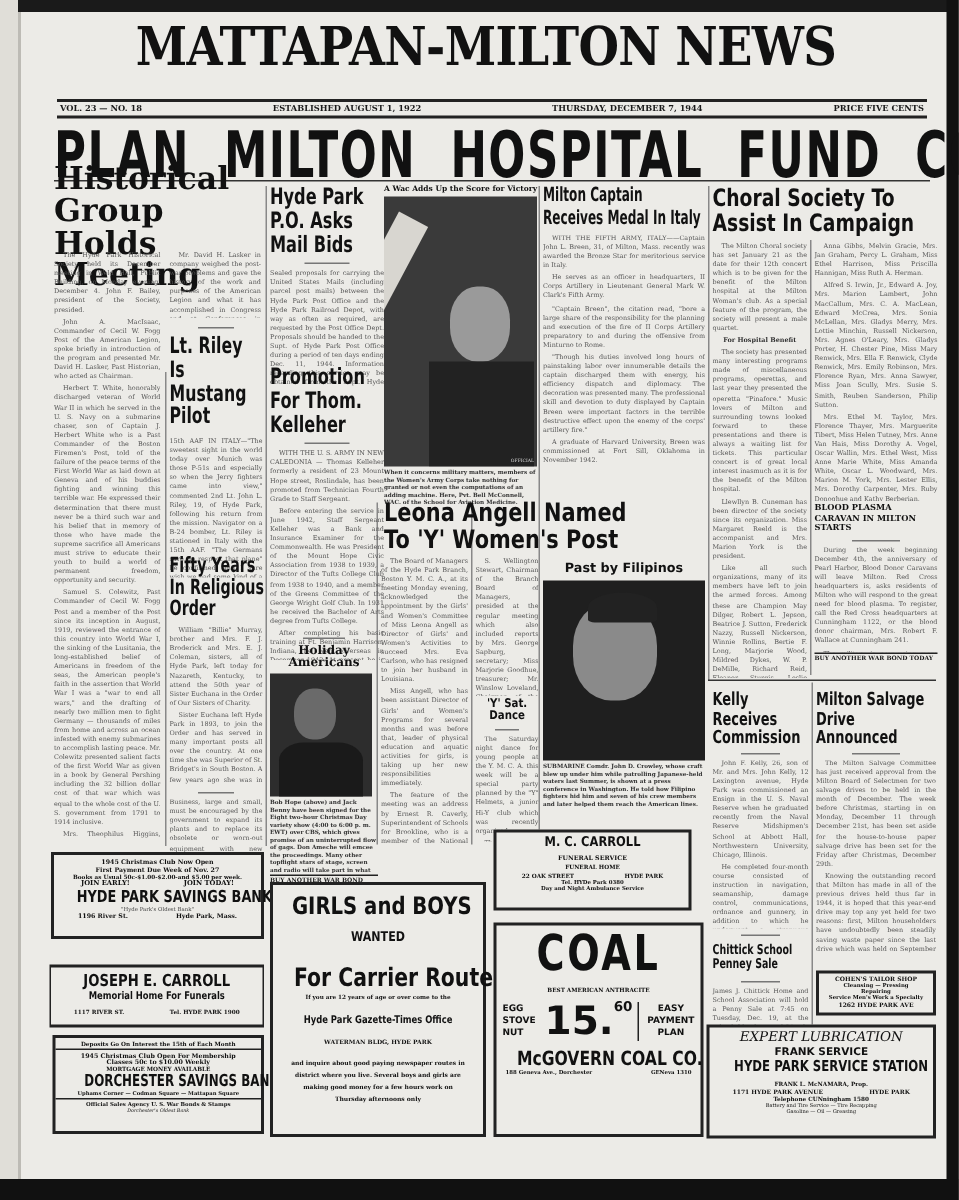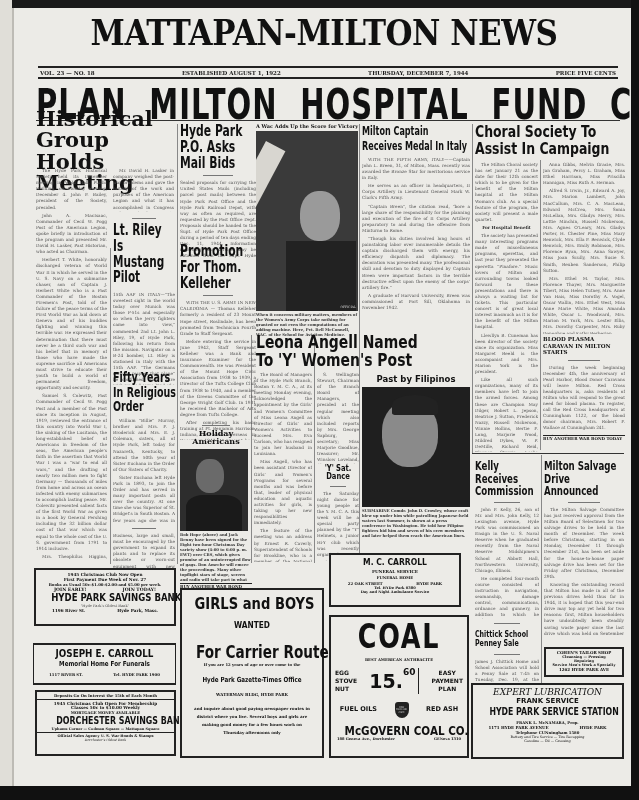--- a/index.html
+++ b/index.html
@@ -293,32 +293,27 @@
 <div class="ad" style="left:329px;top:615px;width:140px;height:143px;padding-top:4px">
   <div class="hd-cond" style="font-size:30px;letter-spacing:2px;transform:scaleX(0.85) scaleY(1.1);transform-origin:center">COAL</div>
   <div style="font-size:3.8px;font-weight:bold;margin-top:4px">BEST AMERICAN ANTHRACITE</div>
   <div style="display:flex;align-items:center;justify-content:space-between;margin-top:6px;padding:0 4px">
     <div class="hd-cond" style="font-size:6px;line-height:8px;text-align:left">
       <div>EGG</div>
       <div>STOVE</div>
       <div>NUT</div>
     </div>
     <div style="display:flex;align-items:flex-start;border-right:1px solid #222;padding-right:3px">
-      <span class="hd-cond" style="font-size:19px;line-height:26px">15.</span>
+      <span class="hd-cond" style="font-size:26px;line-height:26px">15.</span>
       <span class="hd-cond" style="font-size:9px">60</span>
     </div>
     <div class="hd-cond" style="font-size:6px;line-height:8px">
       <div>EASY</div>
       <div>PAYMENT</div>
       <div>PLAN</div>
     </div>
   </div>
-  <div style="display:flex;align-items:center;justify-content:space-around;margin-top:8px">
-    <span class="hd-cond" style="font-size:6.5px">FUEL OILS</span>
-    <span style="width:14px;height:16px;background:#222;border-radius:3px 3px 50% 50%;color:#eee;font-size:2px;display:flex;align-items:center;justify-content:center;text-align:center;line-height:2.4px">NEW ENGLAND COKE</span>
-    <span class="hd-cond" style="font-size:6.5px">RED ASH</span>
-  </div>
   <div class="hd-cond" style="font-size:13px;margin-top:6px;transform:scaleX(0.8);transform-origin:center;white-space:nowrap">McGOVERN COAL CO.</div>
   <div style="display:flex;justify-content:space-between;font-size:3.6px;font-weight:bold;padding:0 6px">
     <span>188 Geneva Ave., Dorchester</span>
     <span>GENeva 1310</span>
   </div>
 </div>
 
 </body></html>

